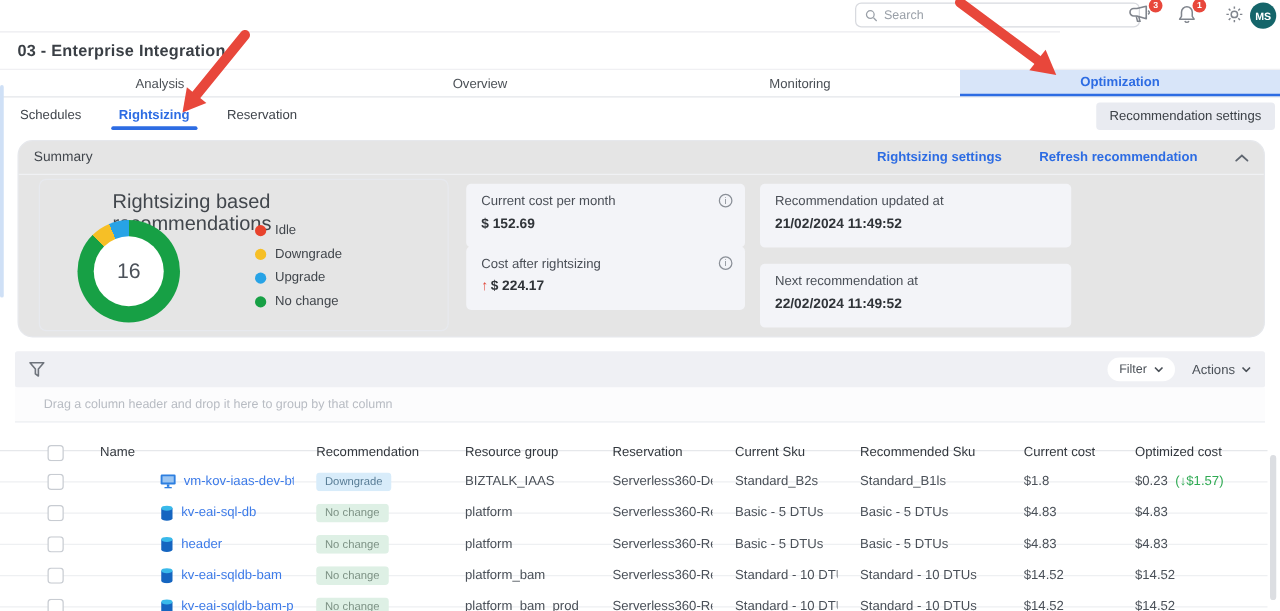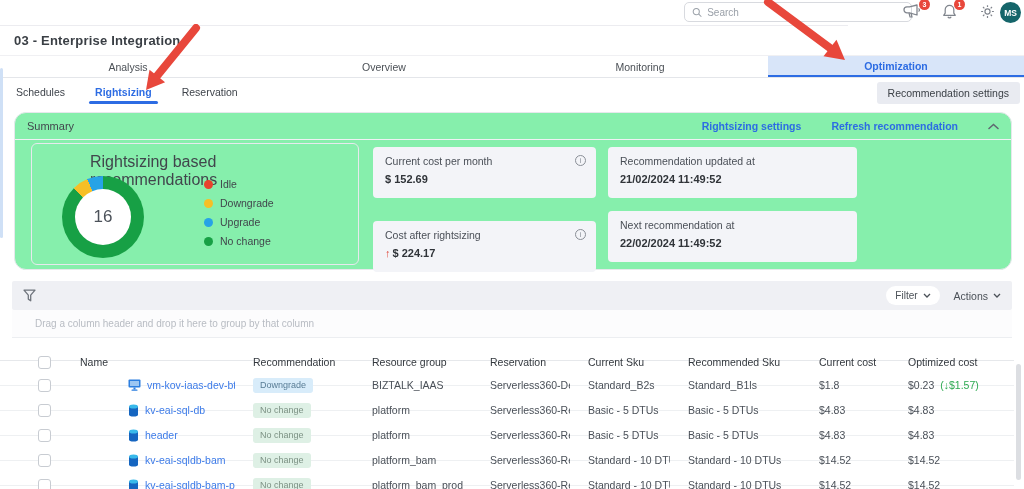--- a/index.html
+++ b/index.html
@@ -28,21 +28,21 @@
   .subtabs { position:absolute; left:14px; top:80px; height:25px; display:flex; gap:26px; align-items:center; }
   .subtab { font-size:10.5px; color:#3f444b; cursor:pointer; padding:4px 2px 6px; position:relative; }
   .subtab.active { color:#2d6ce3; font-weight:bold; }
   .subtab.active::after { content:""; position:absolute; left:-4px; right:-4px; bottom:0; height:3px; border-radius:2px; background:#2d6ce3; }
   .rec-settings-btn { position:absolute; right:4px; top:82px; height:22px; background:#e9ebf1; border:none; border-radius:3px; padding:0 11px; font-family:"Liberation Sans",sans-serif; font-size:10.5px; color:#3c4147; cursor:pointer; }
 
   
   .left-strip { position:absolute; left:0; top:68px; width:3px; height:170px; background:#cfe0f6; border-radius:2px; }
 
   
-  .panel { position:absolute; left:14px; top:112px; width:998px; height:158px; border:1px solid #e6e8ec; border-radius:12px; background:#86efac; }
+  .panel { position:absolute; left:14px; top:112px; width:998px; height:158px; border:1px solid #e6e8ec; border-radius:12px; background:#e5e5e5; }
   .panel-header { height:27px; display:flex; align-items:center; padding:0 12px; border-bottom:1px solid #f0f1f4; }
   .panel-title { font-size:11px; color:#42474d; }
   .panel-links { margin-left:auto; display:flex; align-items:center; gap:30px; }
   .panel-link { font-size:10.5px; color:#2d6ce3; font-weight:bold; cursor:pointer; }
   .collapse-btn { cursor:pointer; display:flex; align-items:center; }
 
   .donut-card { position:absolute; left:16px; top:30px; width:328px; height:122px; border:1px solid #e7e9ee; border-radius:6px; padding:9px 12px; }
   .donut-card-title { font-size:16px; color:#41464c;padding-left:46px; }
   .donut-wrap { position:absolute; left:30px; top:32px; width:82px; height:82px; border-radius:50%; }
   .donut-hole { position:absolute; left:13px; top:13px; width:56px; height:56px; border-radius:50%; background:#fff; display:flex; align-items:center; justify-content:center; font-size:17px; color:#4c525a; }
@@ -186,21 +186,21 @@
 
     <div class="stat-card" style="left:358px;top:34px;width:223px;height:51px">
       <div class="stat-label">Current cost per month</div>
       <div class="stat-value">$ 152.69</div>
       <i class="info-icon">i</i>
     </div>
     <div class="stat-card" style="left:593px;top:34px;width:249px;height:51px">
       <div class="stat-label">Recommendation updated at</div>
       <div class="stat-value">21/02/2024 11:49:52</div>
     </div>
-    <div class="stat-card" style="left:358px;top:108px;width:223px;height:51px">
+    <div class="stat-card" style="left:358px;top:84px;width:223px;height:51px">
       <div class="stat-label">Cost after rightsizing</div>
       <div class="stat-value"><span class="up-arrow">↑</span><span>$ 224.17</span></div>
       <i class="info-icon">i</i>
     </div>
     <div class="stat-card" style="left:593px;top:98px;width:249px;height:51px">
       <div class="stat-label">Next recommendation at</div>
       <div class="stat-value">22/02/2024 11:49:52</div>
     </div>
   </div>
 

